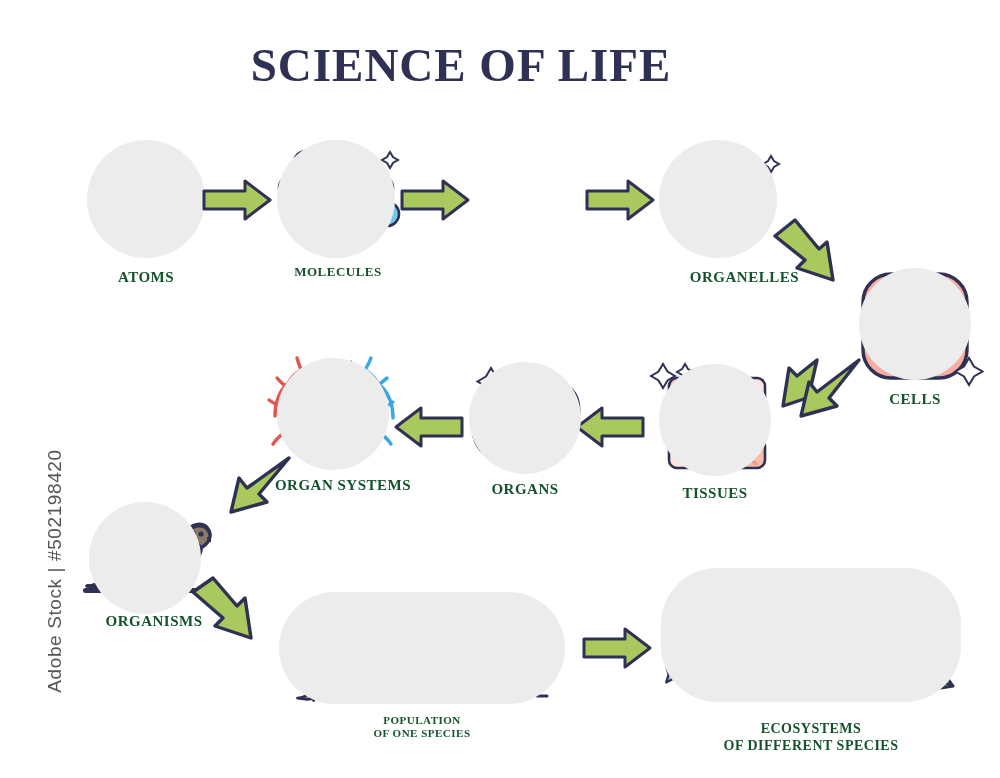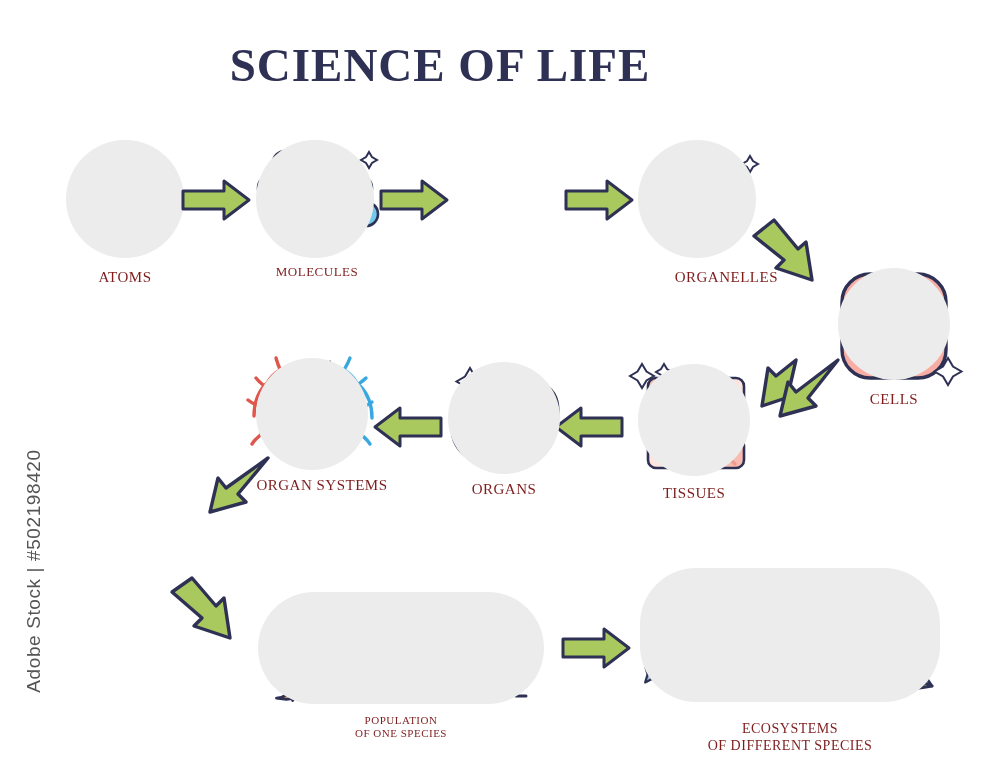--- a/index.html
+++ b/index.html
@@ -3,32 +3,32 @@
 <meta charset="utf-8">
 <style>
   html,body{margin:0;padding:0;}
   body{
     width:1000px;height:778px;
     background:#ffffff;
     font-family:"Liberation Serif", serif;
     overflow:hidden;
     position:relative;
   }
-  #stage{position:absolute;inset:0;width:880px;height:778px;}
+  #stage{position:absolute;inset:0;width:880px;height:778px;margin-left:21px;}
 
   .node{position:absolute;}
   .disc{
     position:absolute;border-radius:50%;
     background:#ececec;
   }
   .label{
     position:absolute;
-    color:#7f1d1d;
+    color:#14532d;
     font-family:"Liberation Serif", serif;
-    font-weight:normal;
+    font-weight:bold;
     letter-spacing:.5px;
     text-align:center;
     white-space:pre-line;
     line-height:1.22;
   }
   .title{
     position:absolute;
     left:0;right:0;top:38px;
     text-align:center;
     color:#2e3154;
@@ -285,20 +285,38 @@
       <path d="M66 14 l5 8.5 8.5 5 -8.5 5 -5 8.5 -5 -8.5 -8.5 -5 8.5 -5z" fill="#fff" stroke="#2e3154" stroke-width="2" transform="translate(-2,-4)"></path>
       <path d="M92 14 l3 5 5 3 -5 3 -3 5 -3 -5 -5 -3 5 -3z" fill="#fff" stroke="#2e3154" stroke-width="2" transform="translate(-2,-4)"></path>
     </svg>
     <div class="label" style="left:-8px;top:124px;width:180px;font-size:15px;">ORGAN SYSTEMS</div>
   </div>
 
   <svg class="node" style="left:182px;top:452px;" width="90" height="64" viewBox="0 0 90 64">
     <path d="M86 6 L44 36 L36 26 L28 60 L64 50 L56 42 Z" fill="#a9c85e" stroke="#2e3154" stroke-width="3.4" stroke-linejoin="round"></path>
   </svg>
 
+  <div class="node" style="left:62px;top:502px;width:134px;height:110px;">
+    <div class="disc" style="left:6px;top:0;width:112px;height:112px;"></div>
+    <svg width="144" height="110" viewBox="0 0 144 110">
+      <path d="M4 84 C16 84 24 76 34 66 C46 54 58 46 74 44 C86 42 96 36 104 28 C112 20 122 20 126 28 C130 36 124 44 114 48 C110 62 98 74 82 78 C64 82 36 84 20 86 Z" fill="#8a7b66" stroke="#2e3154" stroke-width="3" stroke-linejoin="round"></path>
+      <path d="M104 30 C112 22 122 22 126 30 C129 37 123 44 114 48 C110 50 104 46 104 40 Z" fill="#8a7b66" stroke="#2e3154" stroke-width="3"></path>
+      <path d="M108 40 C114 40 120 44 118 50 C116 58 108 62 100 60 C96 54 100 42 108 40Z" fill="#f0e6cf" stroke="#2e3154" stroke-width="2.6"></path>
+      <path d="M100 60 C96 70 92 76 84 78 C90 70 94 66 96 58Z" fill="#f0e6cf" stroke="#2e3154" stroke-width="2.4"></path>
+      <circle cx="118" cy="32" r="2.6" fill="#2e3154"></circle>
+      <circle cx="110" cy="31" r="2.6" fill="#2e3154"></circle>
+      <path d="M124 36 q4 0 3 4" stroke="#2e3154" stroke-width="2" fill="none"></path>
+      <path d="M36 70 C34 78 32 84 30 88 M54 68 C52 78 52 84 52 88 M76 66 C76 76 76 82 78 88 M94 60 C96 70 98 78 100 84" stroke="#2e3154" stroke-width="3" fill="none" stroke-linecap="round"></path>
+      <path d="M4 84 C16 84 24 78 32 70" stroke="#2e3154" stroke-width="3.4" fill="none" stroke-linecap="round"></path>
+      <rect x="0" y="86" width="128" height="5" rx="2.5" fill="#2e3154"></rect>
+      <path d="M30 14 l5 8.5 8.5 5 -8.5 5 -5 8.5 -5 -8.5 -8.5 -5 8.5 -5z" fill="#fff" stroke="#2e3154" stroke-width="2"></path>
+      <path d="M56 14 l3 5 5 3 -5 3 -3 5 -3 -5 -5 -3 5 -3z" fill="#fff" stroke="#2e3154" stroke-width="2"></path>
+    </svg>
+    <div class="label" style="left:-4px;top:110px;width:150px;font-size:15px;">ORGANISMS</div>
+  </div>
 
   <svg class="node" style="left:166px;top:578px;" width="100" height="72" viewBox="0 0 100 72">
     <path d="M6 14 L26 0 L50 28 L58 20 L64 60 L28 48 L36 40 Z" fill="#a9c85e" stroke="#2e3154" stroke-width="3.4" stroke-linejoin="round"></path>
   </svg>
 
   <div class="node" style="left:258px;top:592px;width:286px;height:122px;">
     <div class="panel" style="left:0;top:0;width:286px;height:112px;"></div>
     <svg width="286" height="118" viewBox="0 0 286 118">
 
       <path d="M56 70 C96 48 160 40 232 44 L248 44 L248 58 L56 58 Z" fill="#a9c85e" opacity=".55"></path>

